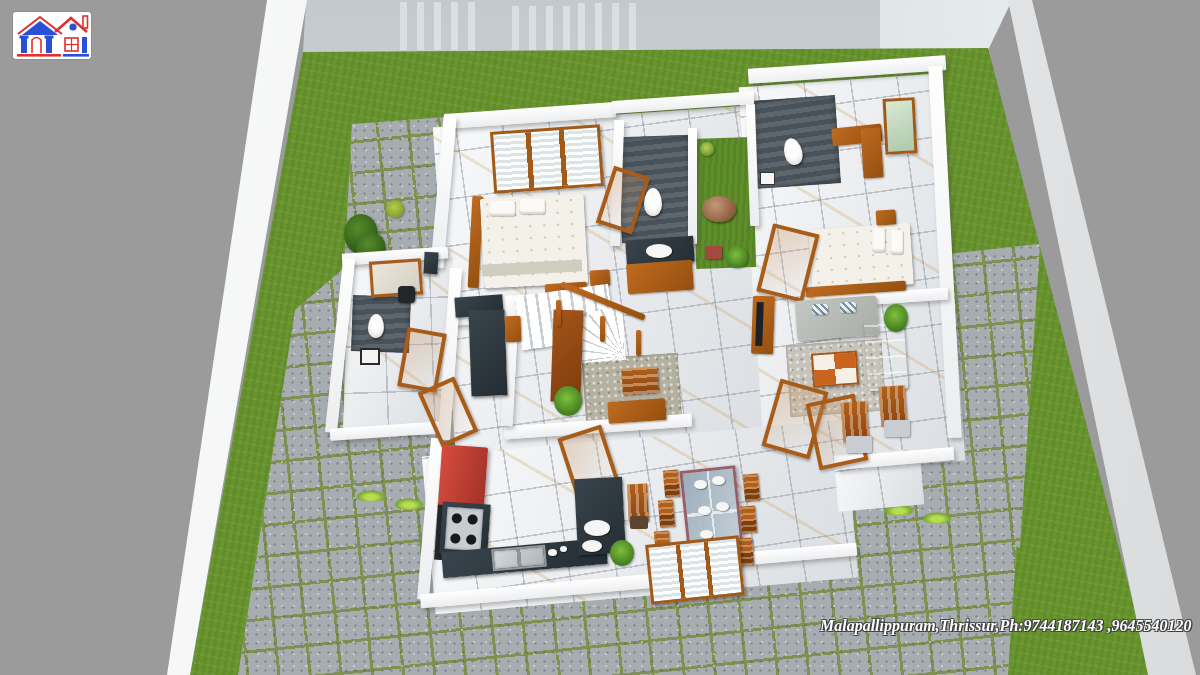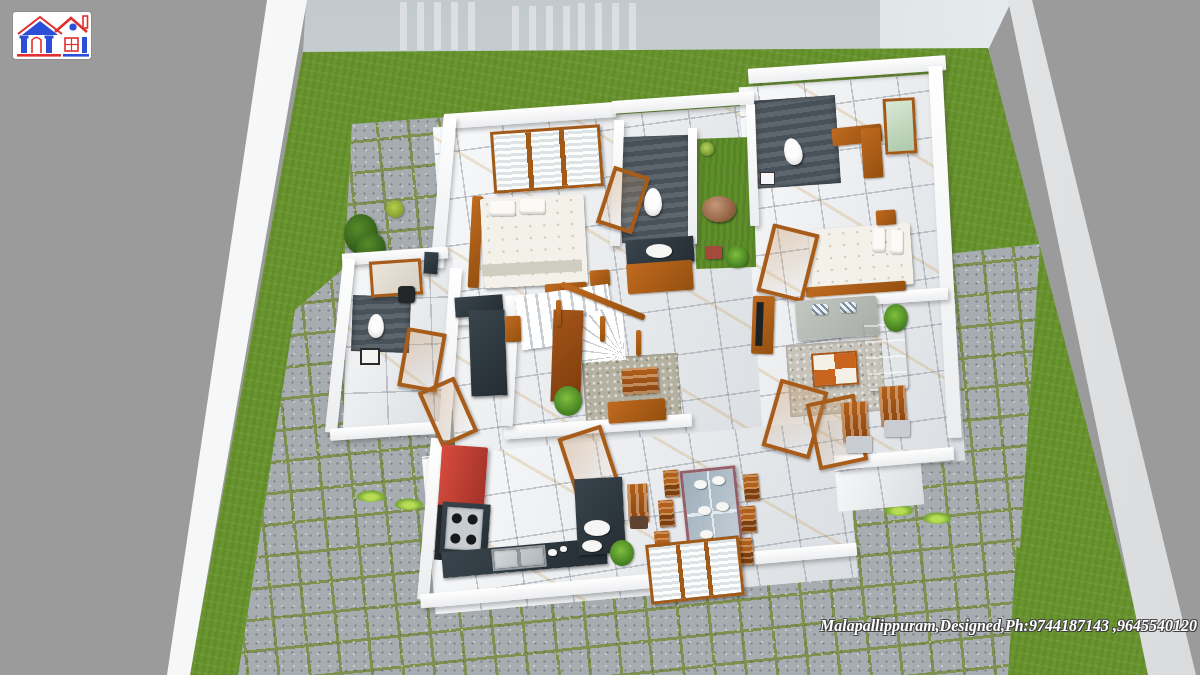--- a/index.html
+++ b/index.html
@@ -261,16 +261,16 @@
       <rect x="52" y="26" width="13" height="13" fill="none" stroke="#e03030" stroke-width="1.6"></rect>
       <line x1="58.5" y1="26" x2="58.5" y2="39" stroke="#e03030" stroke-width="1.2"></line>
       <line x1="52" y1="32.5" x2="65" y2="32.5" stroke="#e03030" stroke-width="1.2"></line>
       <rect x="69" y="25" width="5" height="16" fill="#2b4fd7"></rect>
       <rect x="4" y="42" width="44" height="2.6" fill="#e03030"></rect>
       <rect x="50" y="42" width="26" height="2.6" fill="#2b4fd7"></rect>
     </svg>
   </div>
 
   <div id="credits" class="abs">
-    <div class="cred2">Malapallippuram,Designed,Ph:9744187143 ,9645540120</div>
+    <div class="cred2">Malapallippuram,Thrissur,Ph:9744187143 ,9645540120</div>
   </div>
 
 </div>
 
 </body></html>

